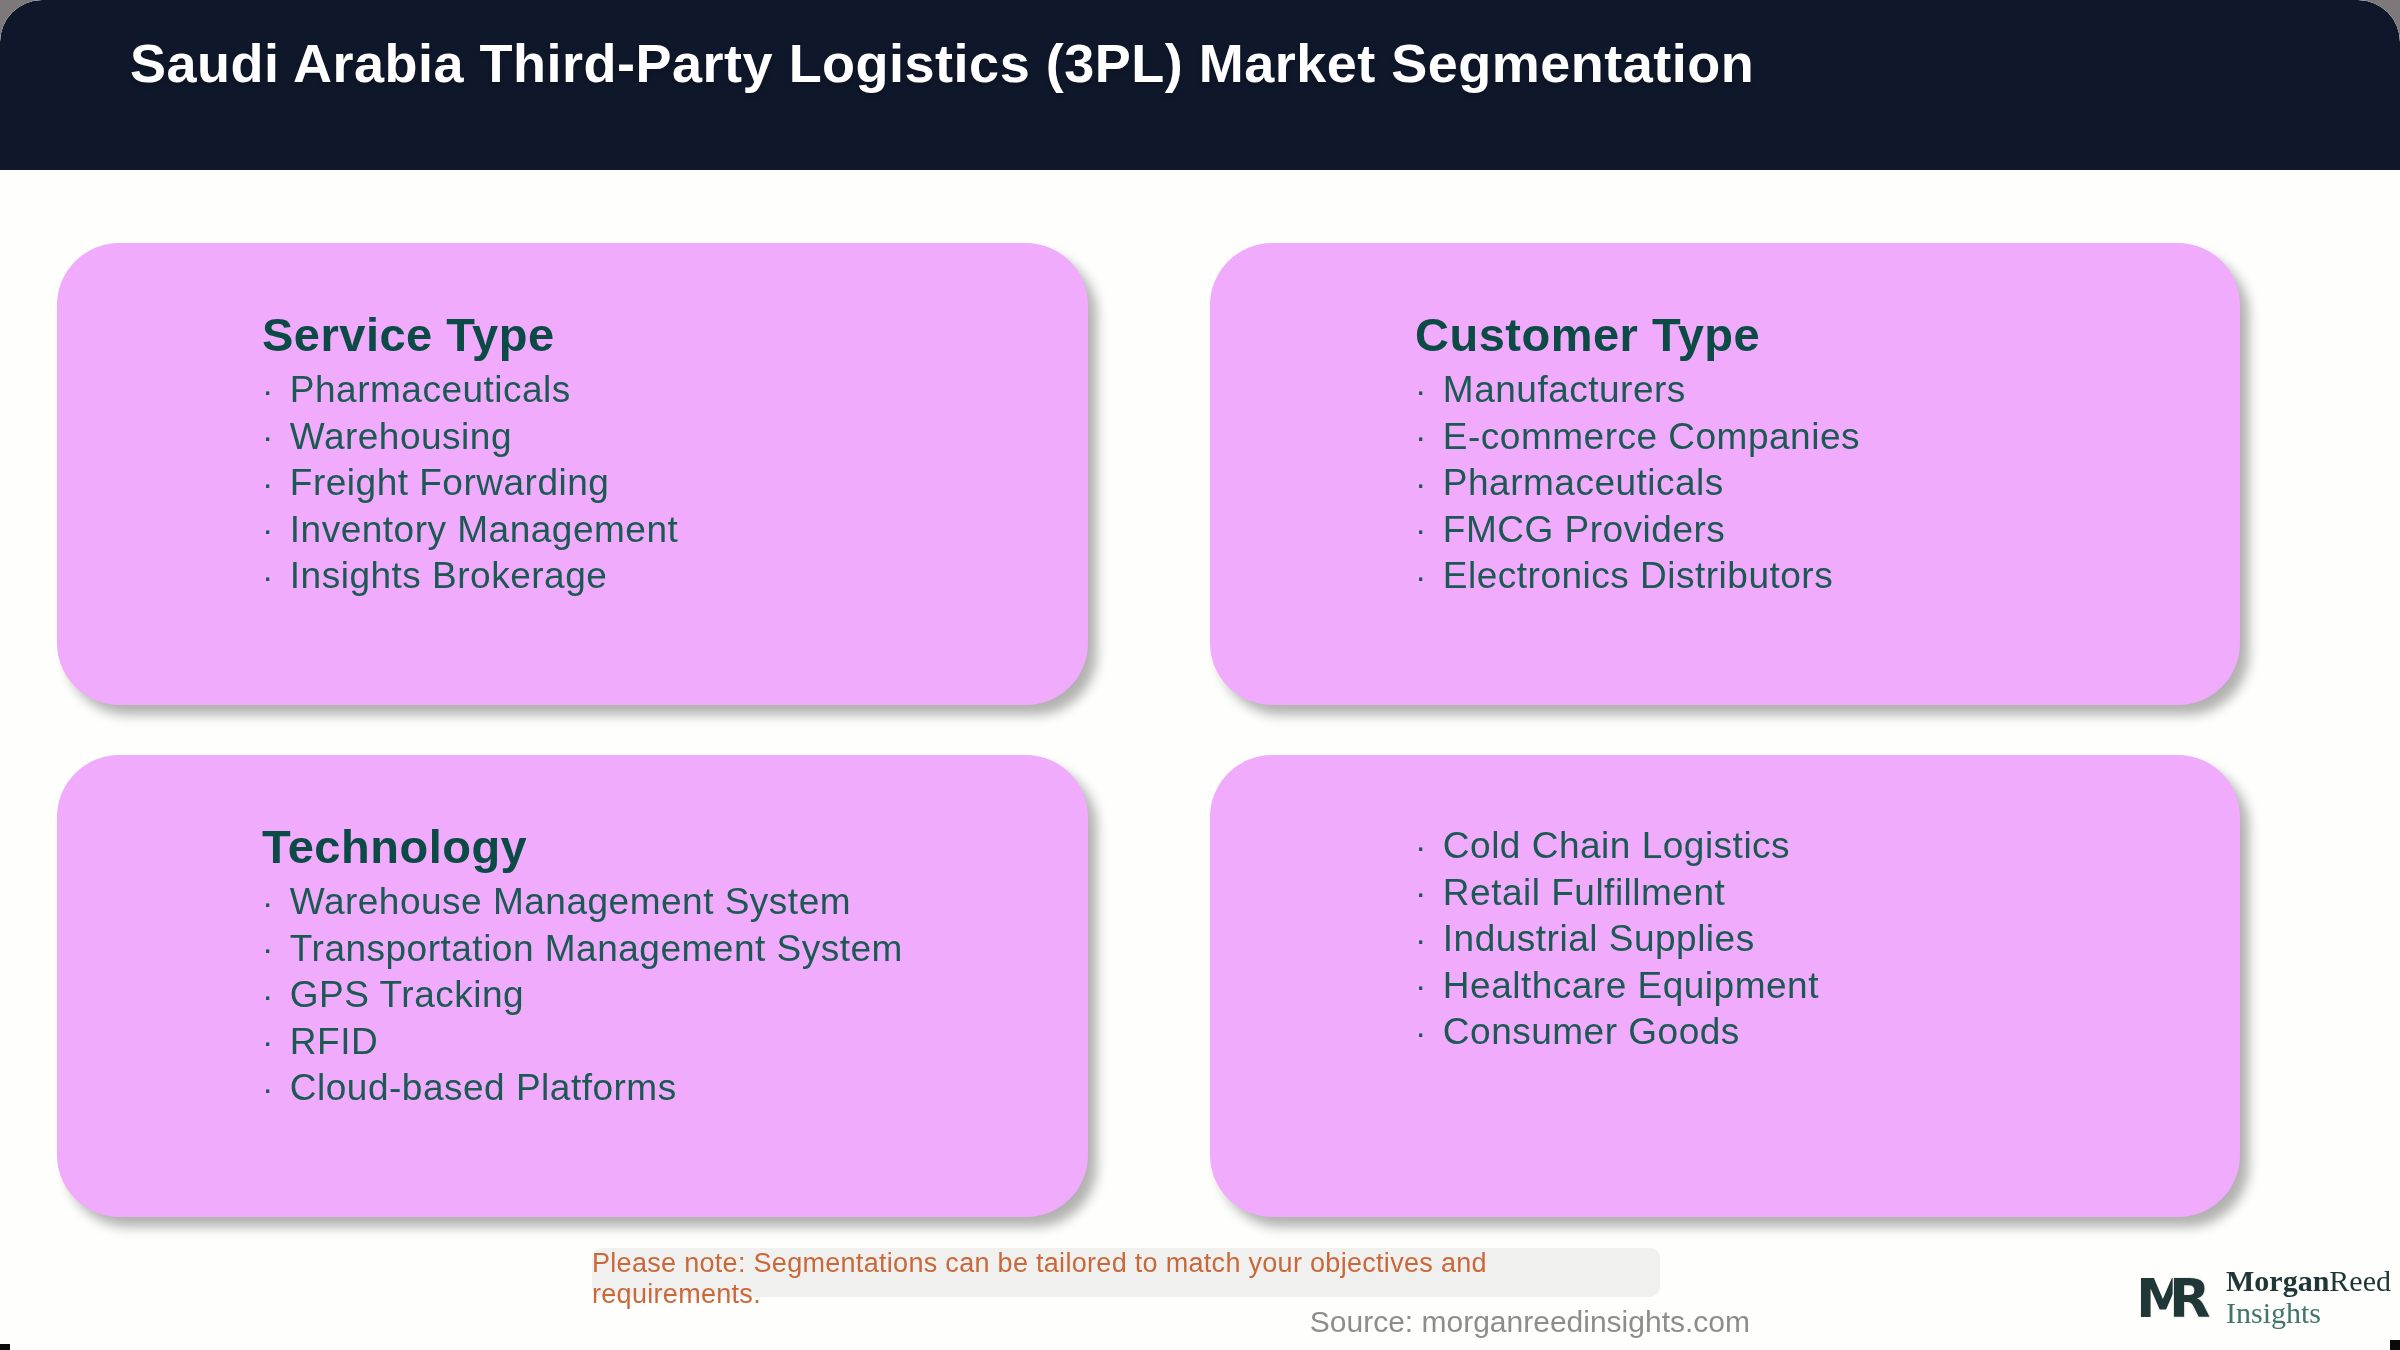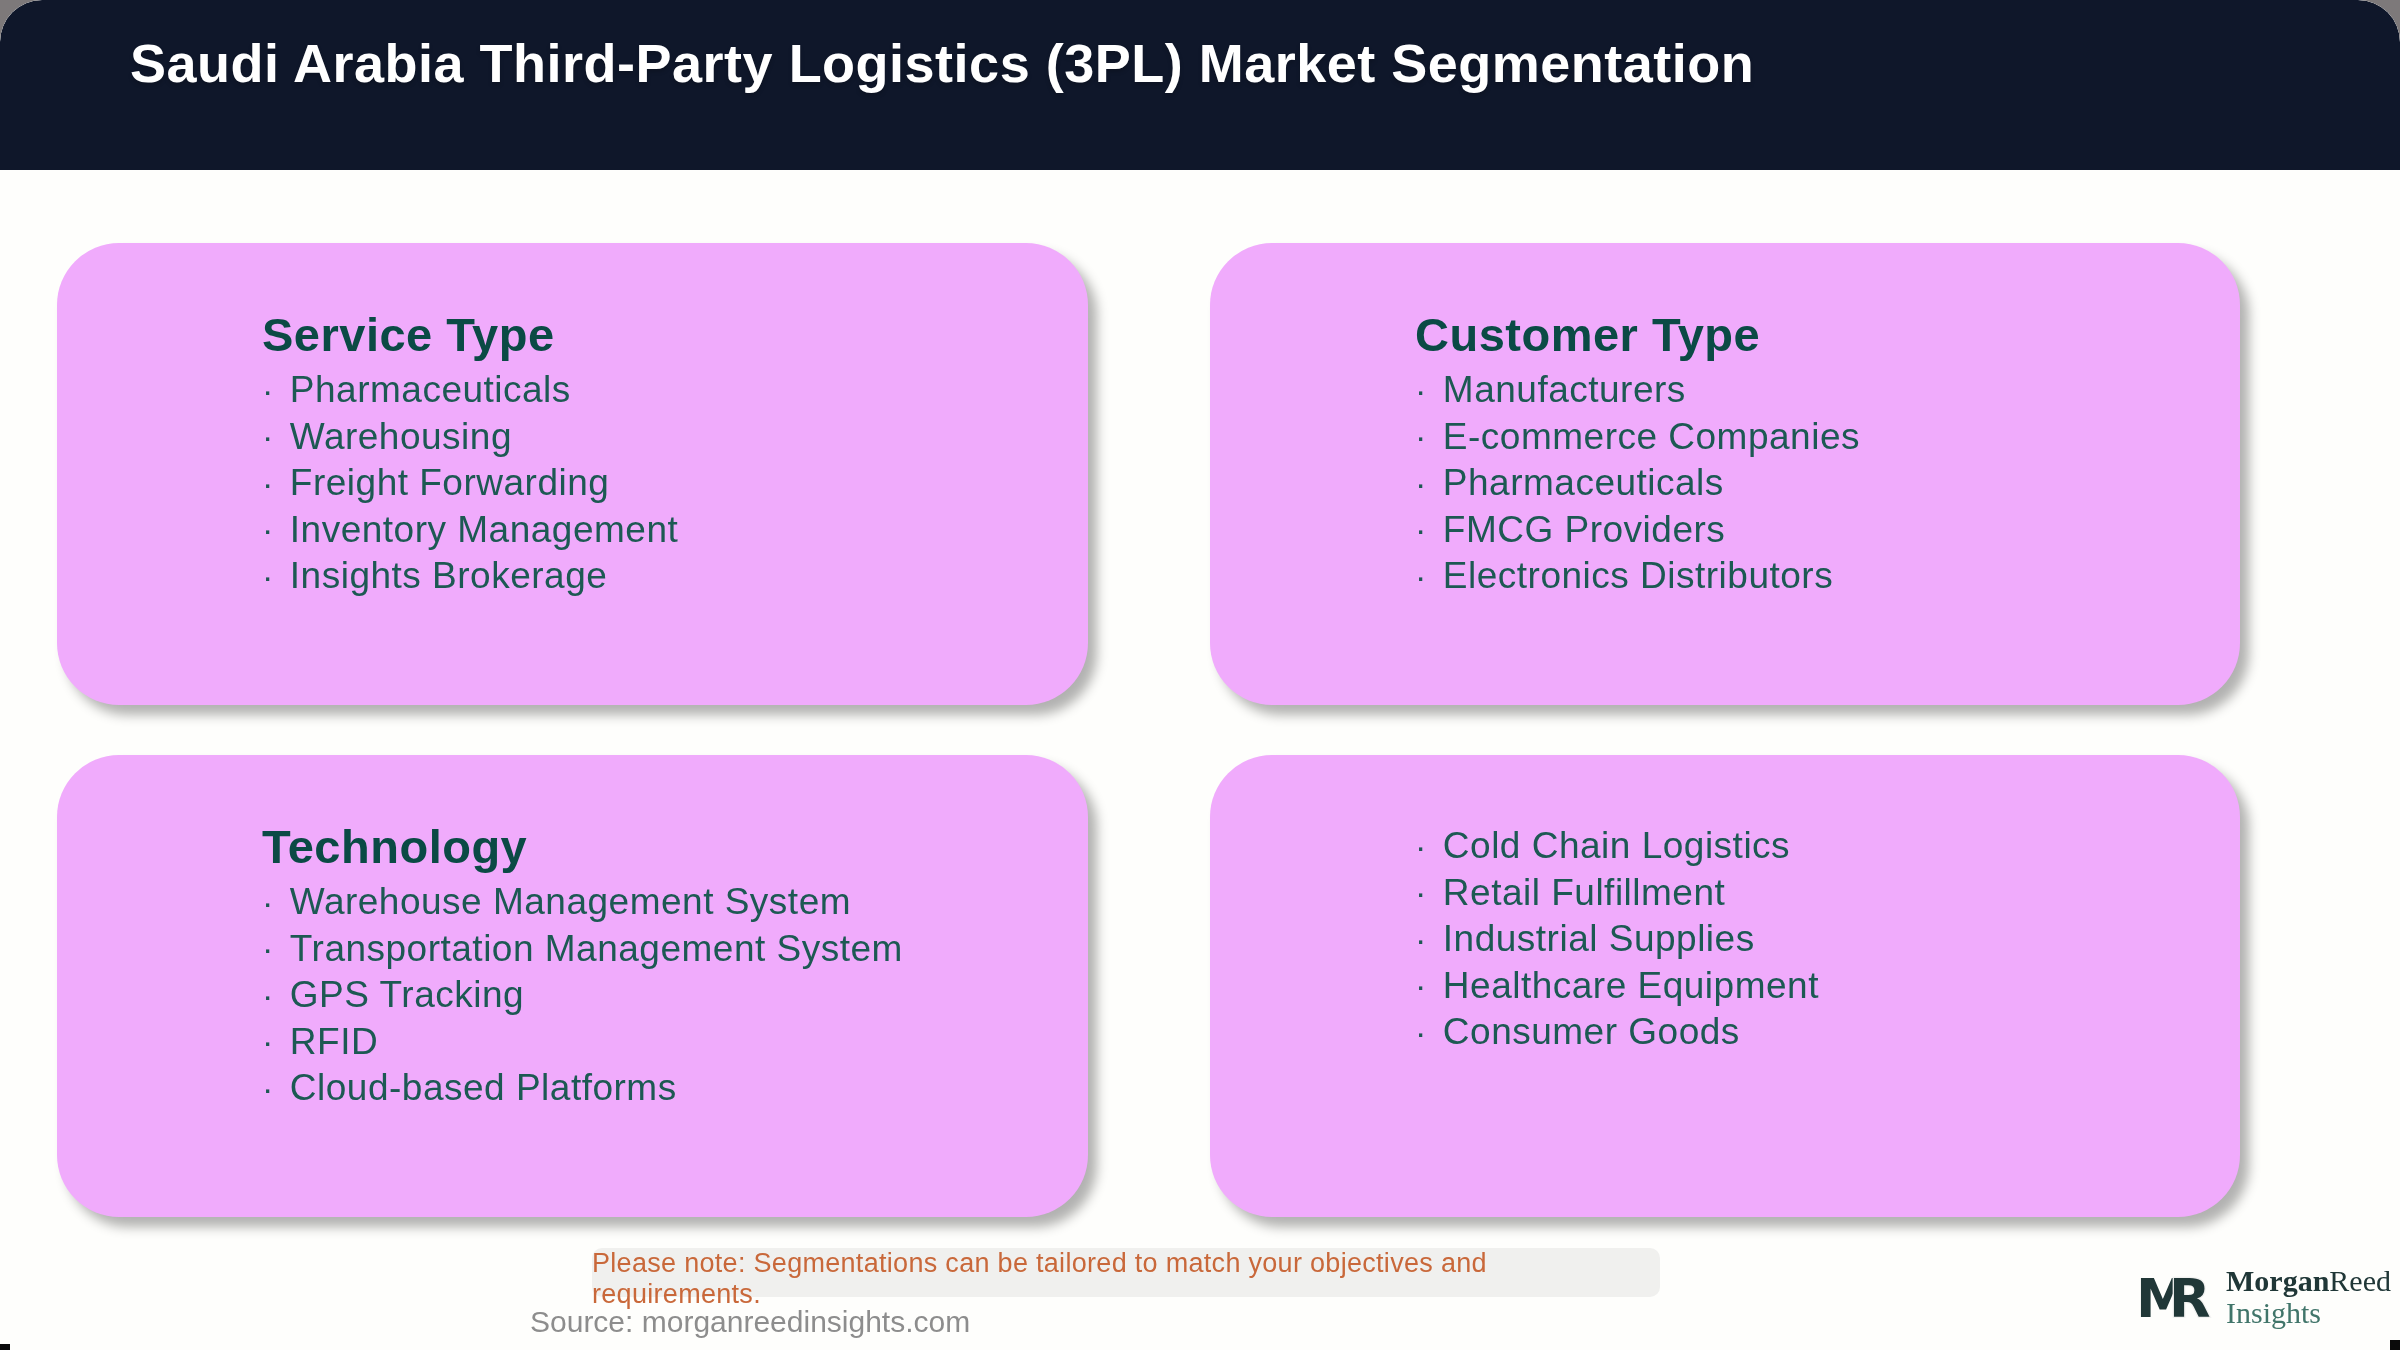--- a/index.html
+++ b/index.html
@@ -49,21 +49,21 @@
   }
   
   .note{
     position:absolute;left:592px;top:1248px;width:1068px;height:49px;
     background:#f0f0ee;border-radius:10px;
     display:flex;align-items:flex-start;justify-content:center;
     font-size:27px;color:#c9683a;letter-spacing:0.3px;
   }
   .source{
     position:absolute;left:530px;top:1305px;width:1220px;height:38px;
-    text-align:left;font-size:30px;color:#8d8d8d;
+    text-align:right;font-size:30px;color:#8d8d8d;
   }
   
   .logo{
     position:absolute;left:2136px;top:1266px;
     display:flex;align-items:center;
   }
   .logo-mark{display:block;}
   .logo-text{margin-left:8px;font-family:"Liberation Serif", serif;}
   .logo-line1{font-size:30px;line-height:30px;color:#203737;white-space:nowrap;}
   .logo-line1 .bold{font-weight:700;}

